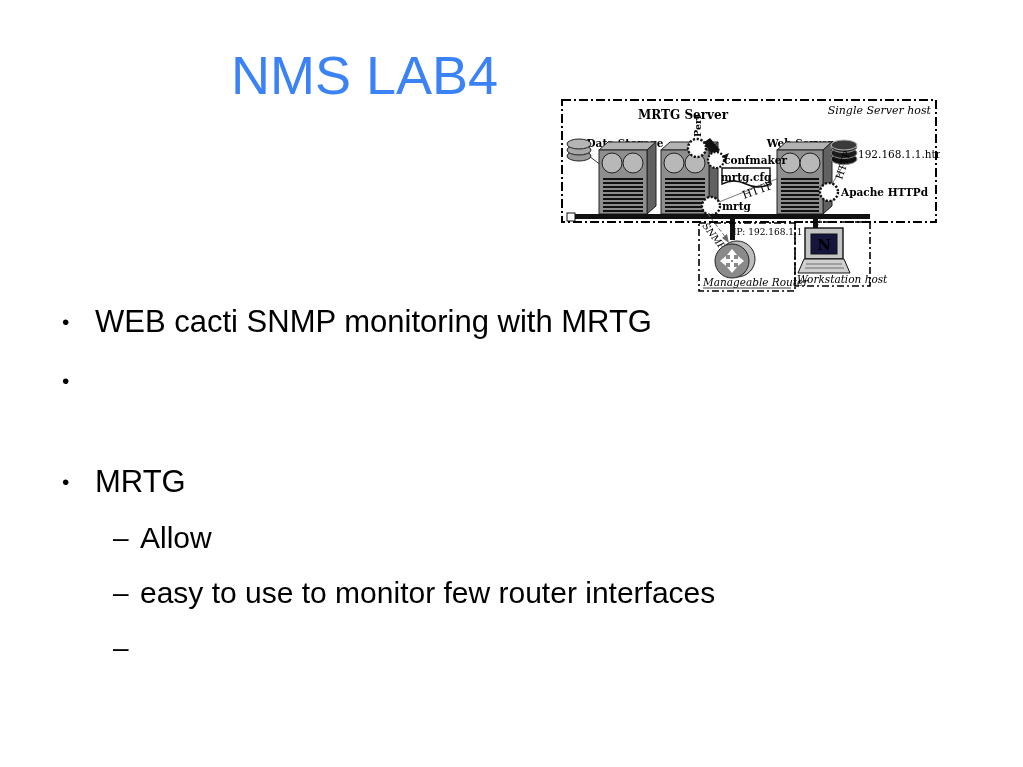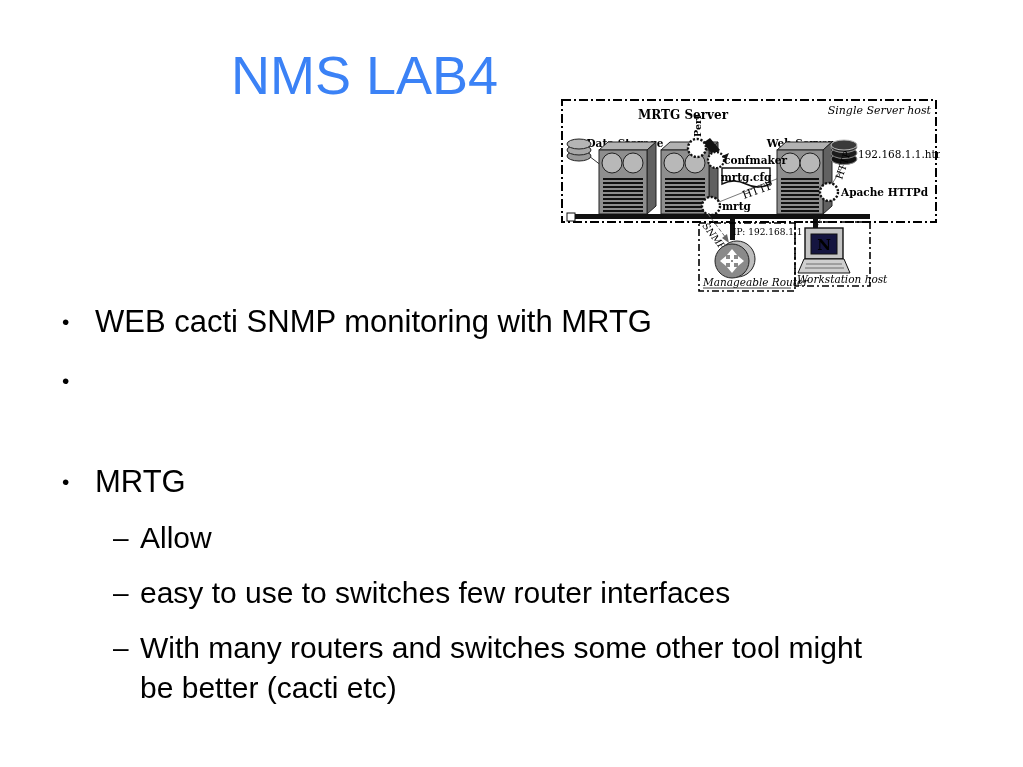--- a/index.html
+++ b/index.html
@@ -201,22 +201,20 @@
     <div class="btext"><span>MRTG</span><span class="bold"></span></div>
   </div>
 
   <div class="bullet l2" style="top:518px">
     <span class="marker">–</span>
     <div class="btext"><span>Allow</span></div>
   </div>
 
   <div class="bullet l2" style="top:573px">
     <span class="marker">–</span>
-    <div class="btext"><span>easy to use to switches few router interfaces</span></div>
+    <div class="btext"><span>easy to use to monitor few router interfaces</span></div>
   </div>
 
   <div class="bullet l2" style="top:628px">
     <span class="marker">–</span>
-    <div class="btext"><span>With many routers and switches some other tool might
-be better (cacti etc)</span></div>
   </div>
 
 </div>
 
 </body></html>

